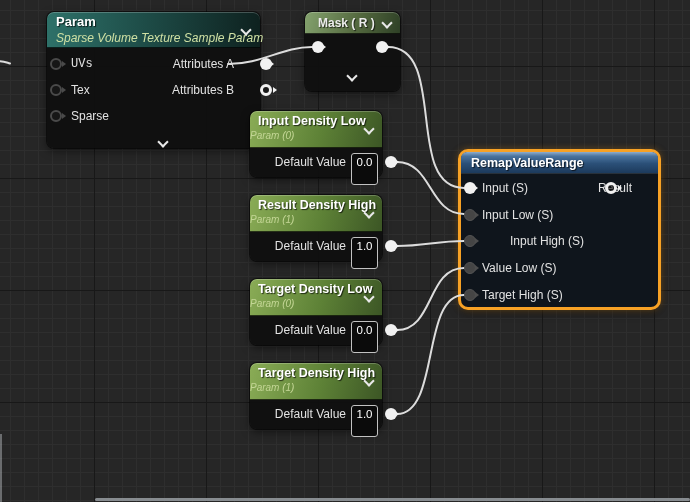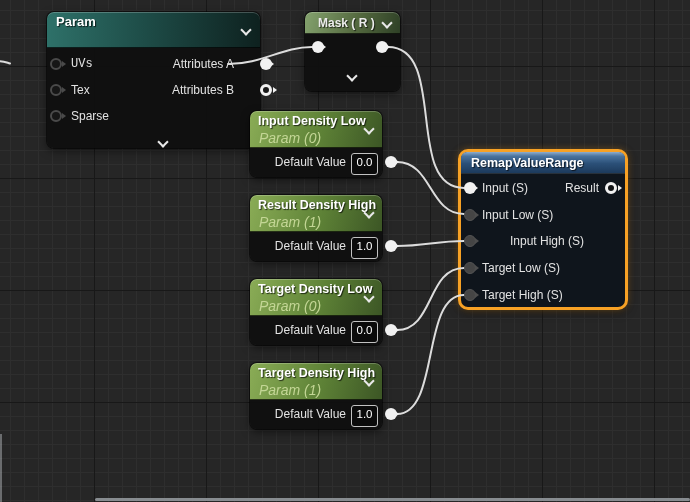--- a/index.html
+++ b/index.html
@@ -52,30 +52,30 @@
   .phdr { height:36px; background:linear-gradient(to right, #2e7169 0%, #1e4d48 45%, #0e211f 100%); }
   .ptitle { left:9px; top:2px; font-size:13px; }
   .psub { left:9px; top:19px; font-size:12px; color:#cfe0a4; }
   
   .mhdr { height:22px; background:linear-gradient(105deg, #84a26e 0%, #54693f 55%, #2e4026 100%); }
   .mtitle { left:13px; top:0; line-height:22px; font-size:12px; font-weight:600; color:#ececec; }
   
   .vnode { width:132px; height:66px; }
   .vhdr { height:37px; background:linear-gradient(105deg, #8aac56 0%, #5d8136 55%, #3c5625 100%); }
   .vtitle { left:8px; top:3px; font-size:12.5px; }
-  .vsub { left:9px; top:19px; font-size:14px; color:#c3d695; }
+  .vsub { left:0; top:19px; font-size:10px; color:#c3d695; }
   .vlabel { right:36px; top:43px; }
   .vbox {
-    position:absolute; left:101px; top:42px; width:27px; height:22px;
+    position:absolute; left:101px; top:42px; width:27px; height:32px;
     border:1px solid #c2c2c2; border-radius:3px; background:#0b0b0b;
     color:#fff; font-size:11.5px; text-align:center; line-height:16px;
   }
   
   .rnode {
-    position:absolute; left:458px; top:149px; width:170px; height:161px;
+    position:absolute; left:458px; top:149px; width:203px; height:161px;
     border:3px solid #f7a125; border-radius:10px; background:#0f151c;
     box-shadow:0 0 7px rgba(247,161,37,0.35), 0 3px 9px rgba(0,0,0,0.5);
   }
   .rhdr {
     position:absolute; left:0; right:0; top:0; height:22px; border-radius:6px 6px 0 0;
     background:linear-gradient(to bottom, #8fadcc 0%, #4a739e 20%, #2b5078 55%, #1c3a5c 100%);
     border-bottom:1px solid rgba(0,0,0,0.7);
   }
   .rtitle { left:10px; top:0; line-height:22px; font-size:12.5px; }
   
@@ -86,20 +86,21 @@
   .vscroll { position:absolute; left:0; top:434px; width:2px; height:68px; background:rgba(190,196,200,0.45); z-index:4; }
 </style>
 </head>
 <body>
 
 <div class="canvas">
 
   <div class="node" style="left:3px;top:12px;width:213px;height:136px;margin-left:44px;">
     <div class="hdr phdr">
       <div class="ttl ptitle">Param</div>
+      <div class="sub psub">Sparse Volume Texture Sample Param</div>
       <span class="chev" style="right:8px;top:14px;"></span>
     </div>
     <div class="lbl" style="left:24px;top:44px;font-family:Liberation Mono, monospace;">UVs</div>
     <div class="lbl" style="left:24px;top:70px;">Tex</div>
     <div class="lbl" style="left:24px;top:96px;">Sparse</div>
     <div class="lbl right" style="right:26px;top:44px;">Attributes A</div>
     <div class="lbl right" style="right:26px;top:70px;">Attributes B</div>
     <span class="pin pd" style="left:3px;top:46px;"></span>
     <span class="pin pd" style="left:3px;top:72px;"></span>
     <span class="pin pd" style="left:3px;top:98px;"></span>
@@ -162,21 +163,21 @@
     <span class="pin pw" style="left:135px;top:45px;"></span>
   </div>
 
   <div class="rnode">
     <div class="rhdr">
       <div class="ttl rtitle">RemapValueRange</div>
     </div>
     <div class="lbl" style="left:21px;top:28px;text-align:center;">Input (S)</div>
     <div class="lbl" style="left:21px;top:55px;">Input Low (S)</div>
     <div class="lbl" style="left:21px;top:81px;margin-left:28px;">Input High (S)</div>
-    <div class="lbl" style="left:21px;top:108px;">Target Low (S)</div>
+    <div class="lbl" style="left:21px;top:108px;">Value Low (S)</div>
     <div class="lbl" style="left:21px;top:135px;">Target High (S)</div>
     <div class="lbl right" style="right:26px;top:28px;">Result</div>
     <span class="pin pw" style="left:3px;top:30px;"></span>
     <span class="pin pg" style="left:3px;top:57px;"></span>
     <span class="pin pg" style="left:3px;top:83px;"></span>
     <span class="pin pg" style="left:3px;top:110px;"></span>
     <span class="pin pg" style="left:3px;top:137px;"></span>
     <span class="pin ph" style="left:144px;top:30px;"></span>
   </div>
 

